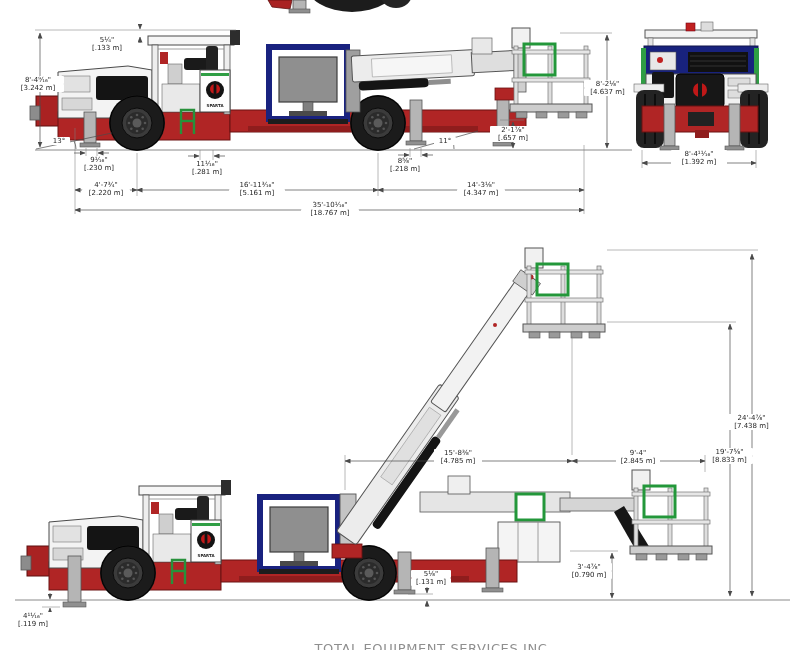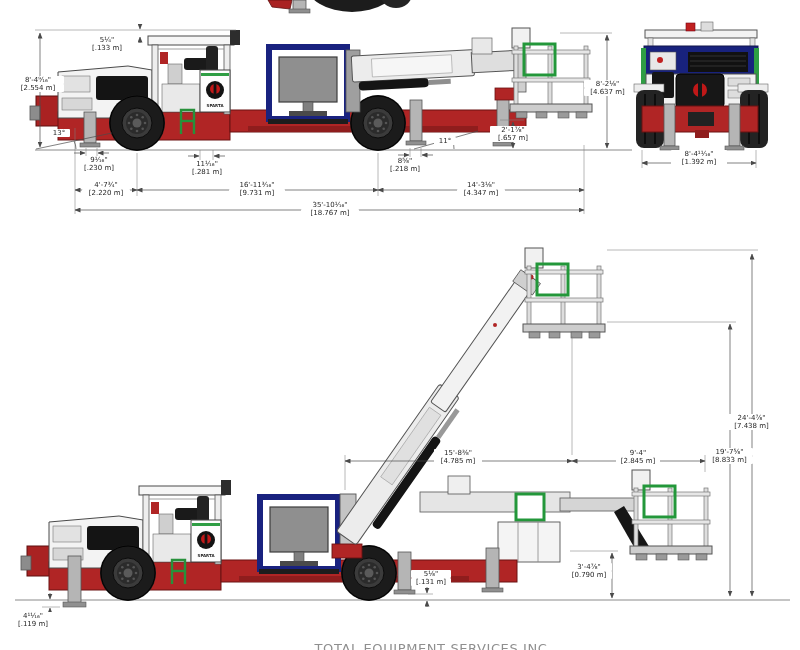--- a/index.html
+++ b/index.html
@@ -280,23 +280,23 @@
     </g>
   </g>
 </svg>
 
 <div class="dim" style="left:84px;top:36px;width:46px">
   <span>5¼"</span>
   <span>[.133 m]</span>
 </div>
 <div class="dim" style="left:12px;top:76px;width:52px">
   <span>8'-4⁹⁄₁₆"</span>
-  <span>[2.554 m]</span>
-</div>
-<div class="dim" style="left:48px;top:129px;width:22px">
+  <span>[3.242 m]</span>
+</div>
+<div class="dim" style="left:48px;top:137px;width:22px">
   <span>13°</span>
 </div>
 <div class="dim" style="left:76px;top:156px;width:46px">
   <span>9¹⁄₁₆"</span>
   <span>[.230 m]</span>
 </div>
 <div class="dim" style="left:184px;top:160px;width:46px">
   <span>11¹⁄₁₆"</span>
   <span>[.281 m]</span>
 </div>
@@ -314,21 +314,21 @@
 <div class="dim" style="left:584px;top:80px;width:47px">
   <span>8'-2⅛"</span>
   <span>[4.637 m]</span>
 </div>
 <div class="dim" style="left:82px;top:181px;width:48px">
   <span>4'-7¾"</span>
   <span>[2.220 m]</span>
 </div>
 <div class="dim" style="left:229px;top:181px;width:56px">
   <span>16'-11³⁄₁₆"</span>
-  <span>[9.731 m]</span>
+  <span>[5.161 m]</span>
 </div>
 <div class="dim" style="left:457px;top:181px;width:48px">
   <span>14'-3⅛"</span>
   <span>[4.347 m]</span>
 </div>
 <div class="dim" style="left:301px;top:201px;width:58px">
   <span>35'-10¹⁄₁₆"</span>
   <span>[18.767 m]</span>
 </div>
 

